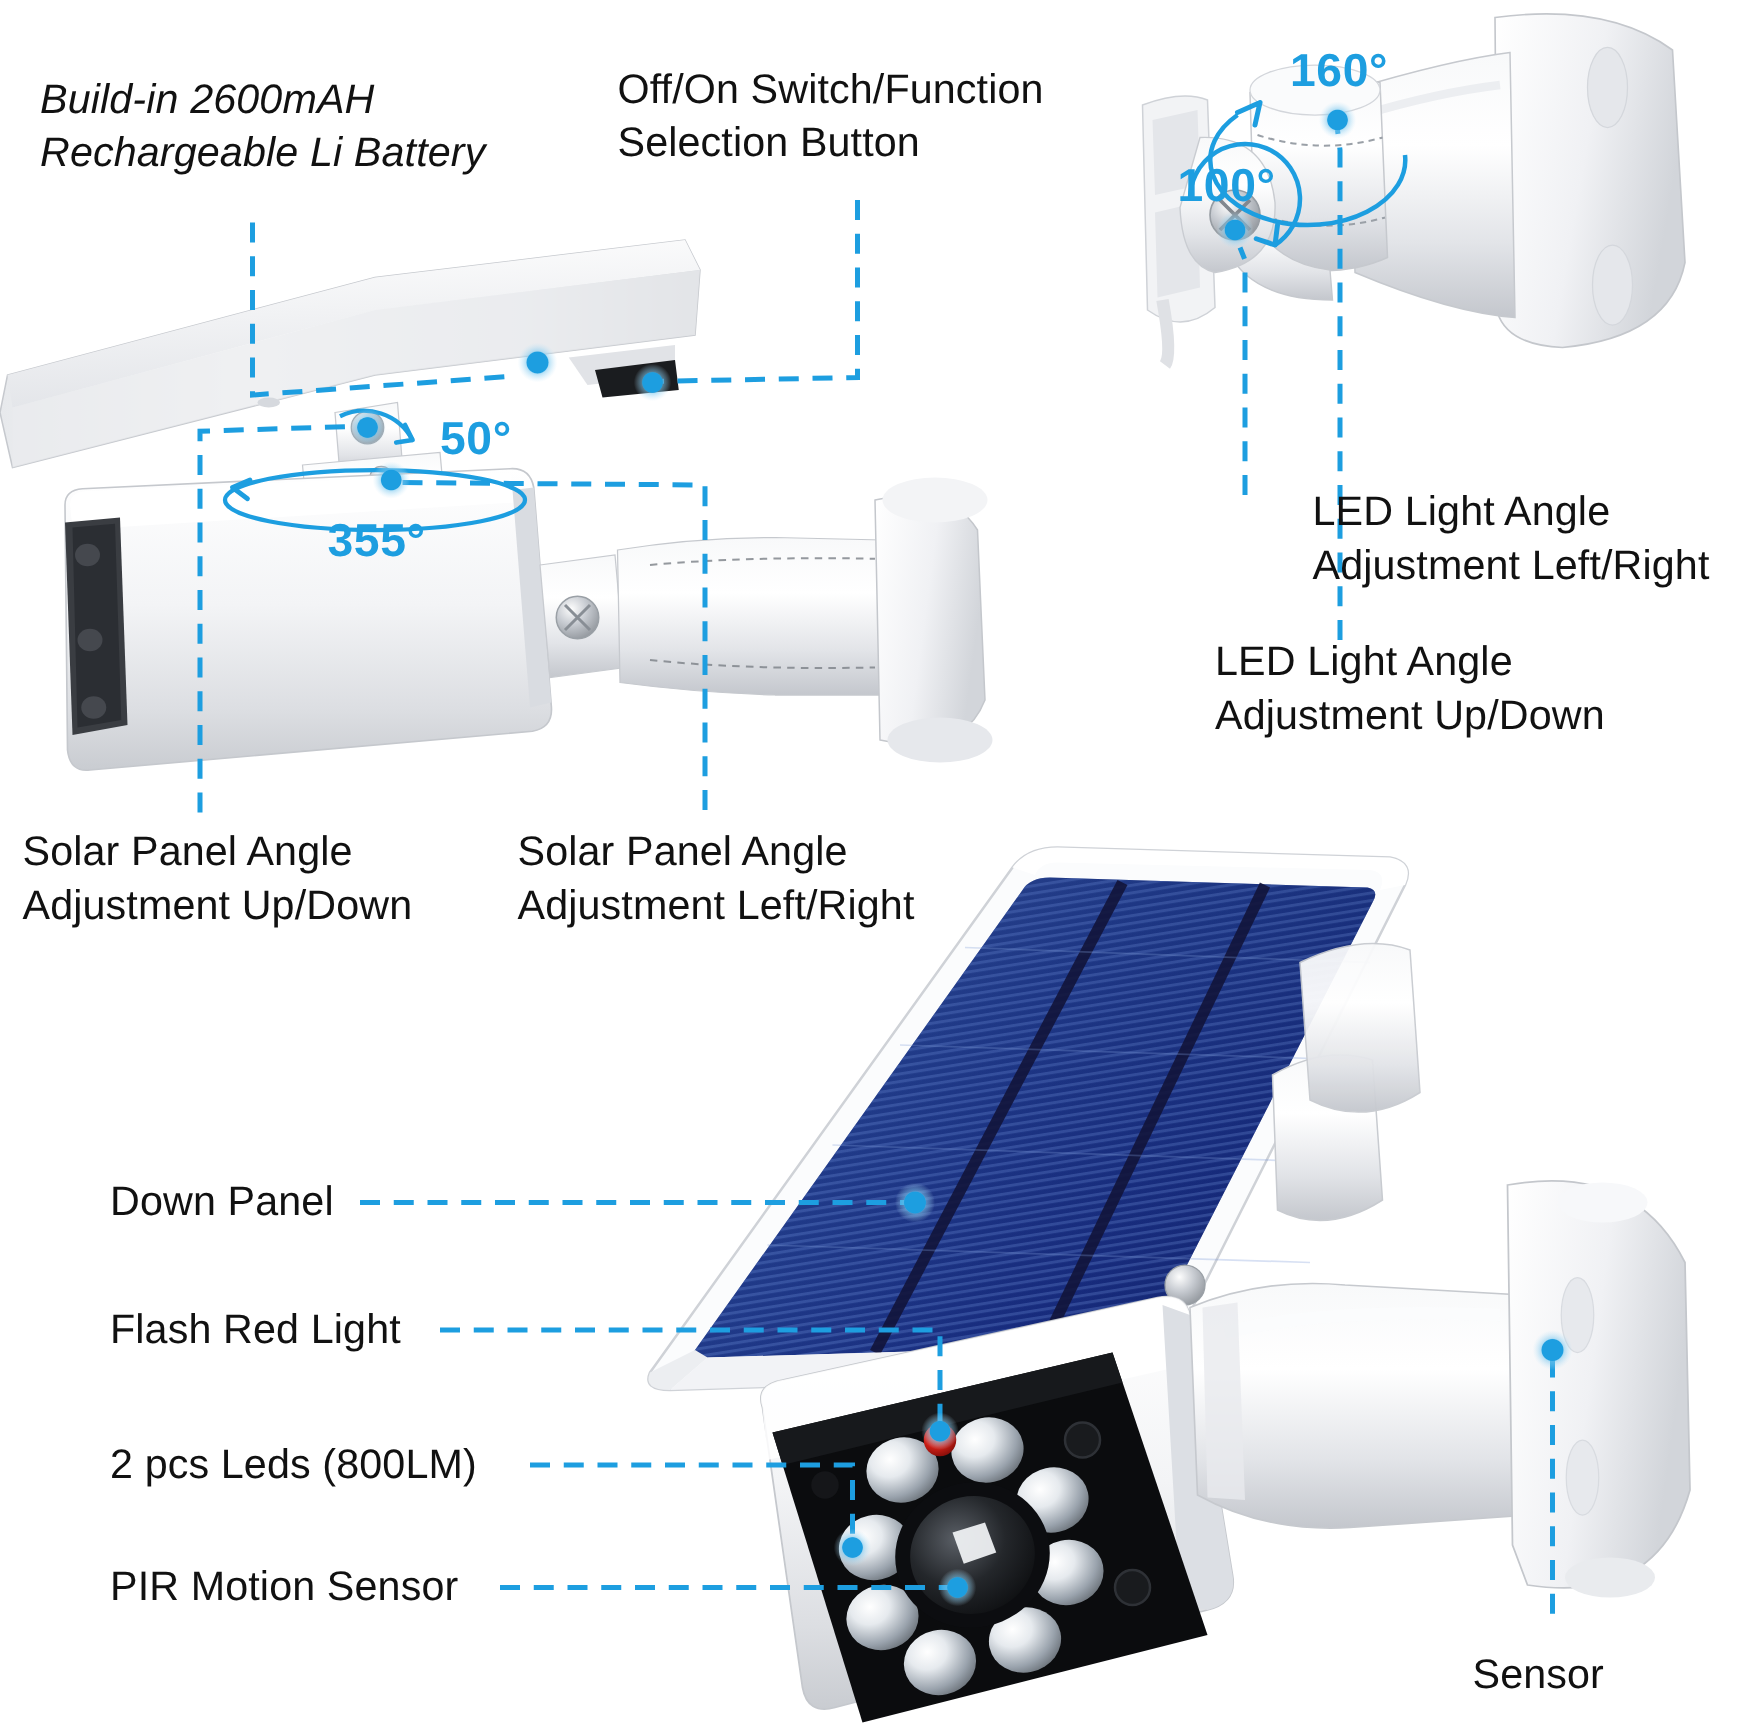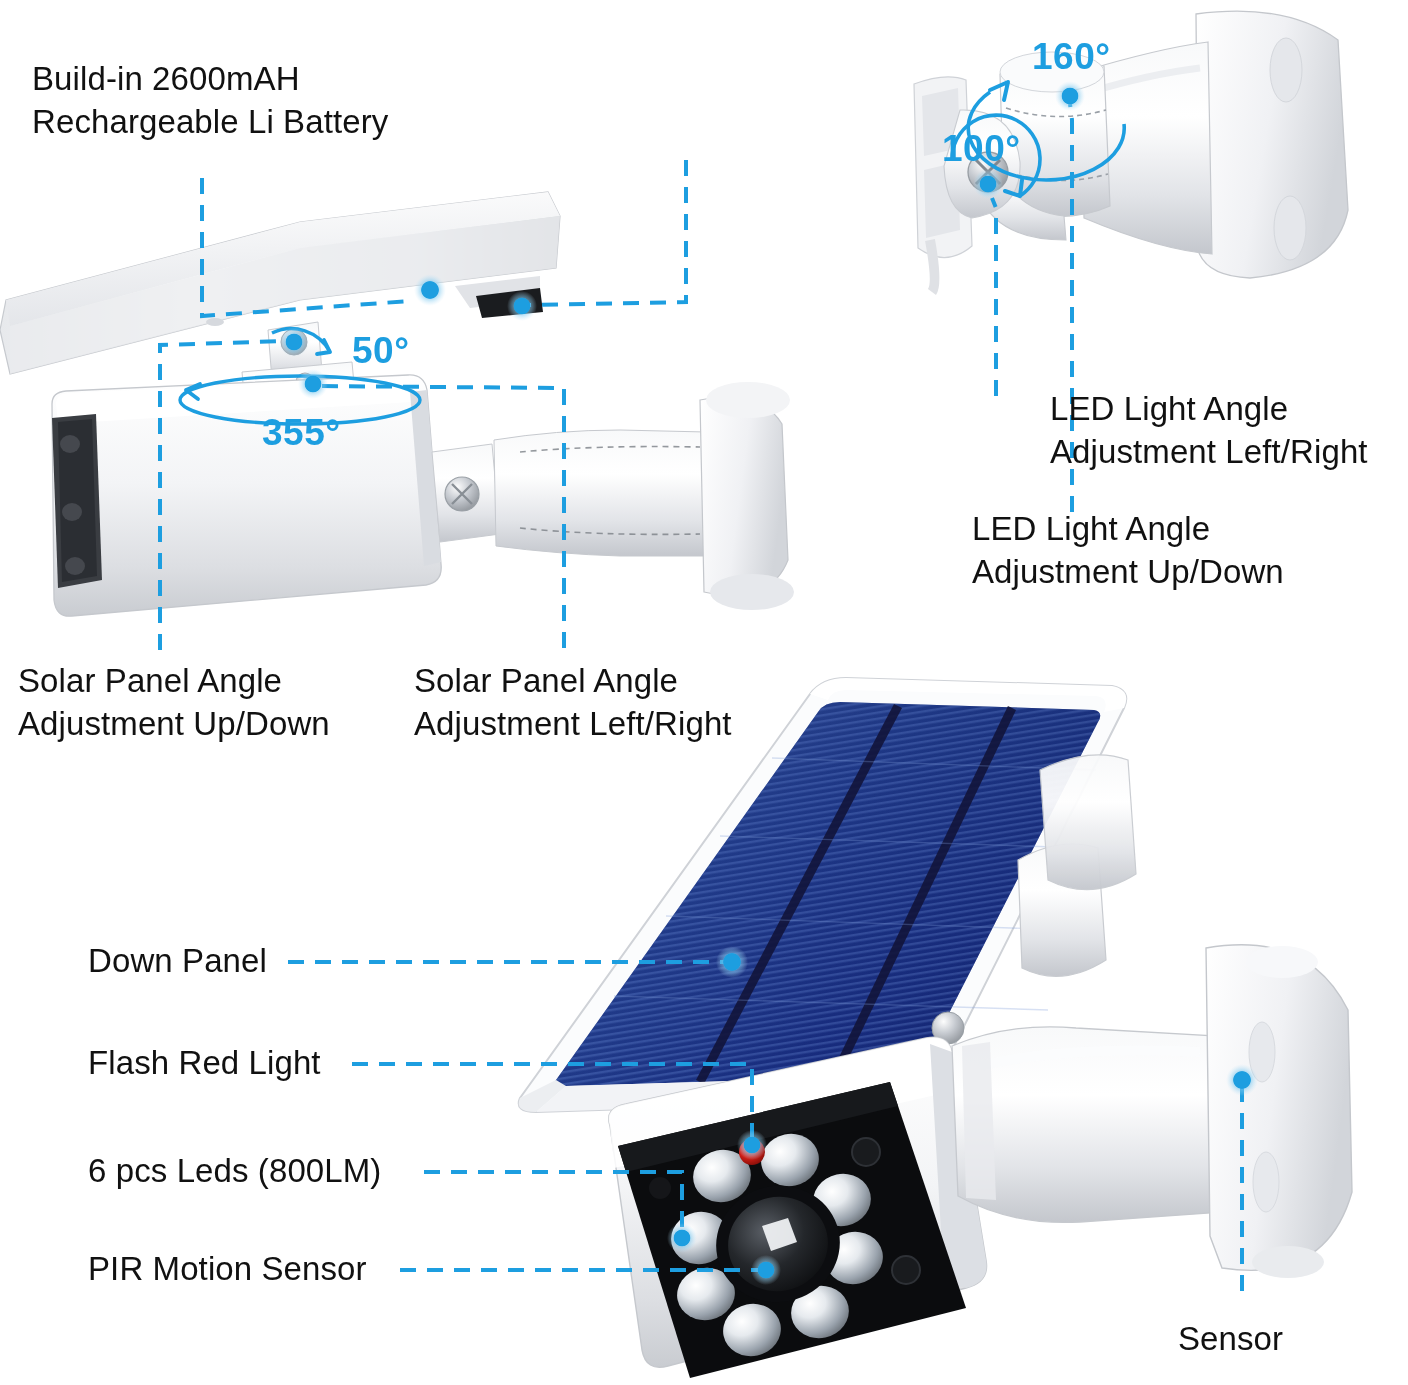--- a/index.html
+++ b/index.html
@@ -284,33 +284,35 @@
       <circle cx="752" cy="1145" r="8" fill="#1d9ee0"></circle>
       <circle cx="682" cy="1238" r="15" fill="url(#dotG)"></circle>
       <circle cx="682" cy="1238" r="8" fill="#1d9ee0"></circle>
       <circle cx="766" cy="1270" r="15" fill="url(#dotG)"></circle>
       <circle cx="766" cy="1270" r="8" fill="#1d9ee0"></circle>
       <circle cx="1242" cy="1080" r="16" fill="url(#dotG)"></circle>
       <circle cx="1242" cy="1080" r="8.5" fill="#1d9ee0"></circle>
     </g>
   </svg>
 
-  <div class="lbl" style="left:32px;  top:58px;">Build-in 2600mAH
+  <div class="lbl" style="left:32px;  top:58px;font-style:italic;">Build-in 2600mAH
 Rechargeable Li Battery</div>
+  <div class="lbl" style="left:494px; top:50px;">Off/On Switch/Function
+Selection Button</div>
   <div class="lbl" style="left:1050px;top:388px;">LED Light Angle
 Adjustment Left/Right</div>
   <div class="lbl" style="left:972px; top:508px;">LED Light Angle
 Adjustment Up/Down</div>
   <div class="lbl" style="left:18px;  top:660px;">Solar Panel Angle
 Adjustment Up/Down</div>
   <div class="lbl" style="left:414px; top:660px;">Solar Panel Angle
 Adjustment Left/Right</div>
   <div class="lbl" style="left:88px;  top:940px;">Down Panel</div>
   <div class="lbl" style="left:88px;  top:1042px;">Flash Red Light</div>
-  <div class="lbl" style="left:88px;  top:1150px;">6 pcs Leds (800LM)</div>
+  <div class="lbl" style="left:88px;  top:1150px;">2 pcs Leds (800LM)</div>
   <div class="lbl" style="left:88px;  top:1248px;">PIR Motion Sensor</div>
   <div class="lbl" style="left:1178px;top:1318px;">Sensor</div>
 
   <div class="ang" style="left:352px;  top:330px;">50°</div>
   <div class="ang" style="left:262px;  top:412px;">355°</div>
   <div class="ang" style="left:1032px; top:36px;">160°</div>
   <div class="ang" style="left:942px;  top:108px;margin-top:20px;">100°</div>
 
 </div>
 

